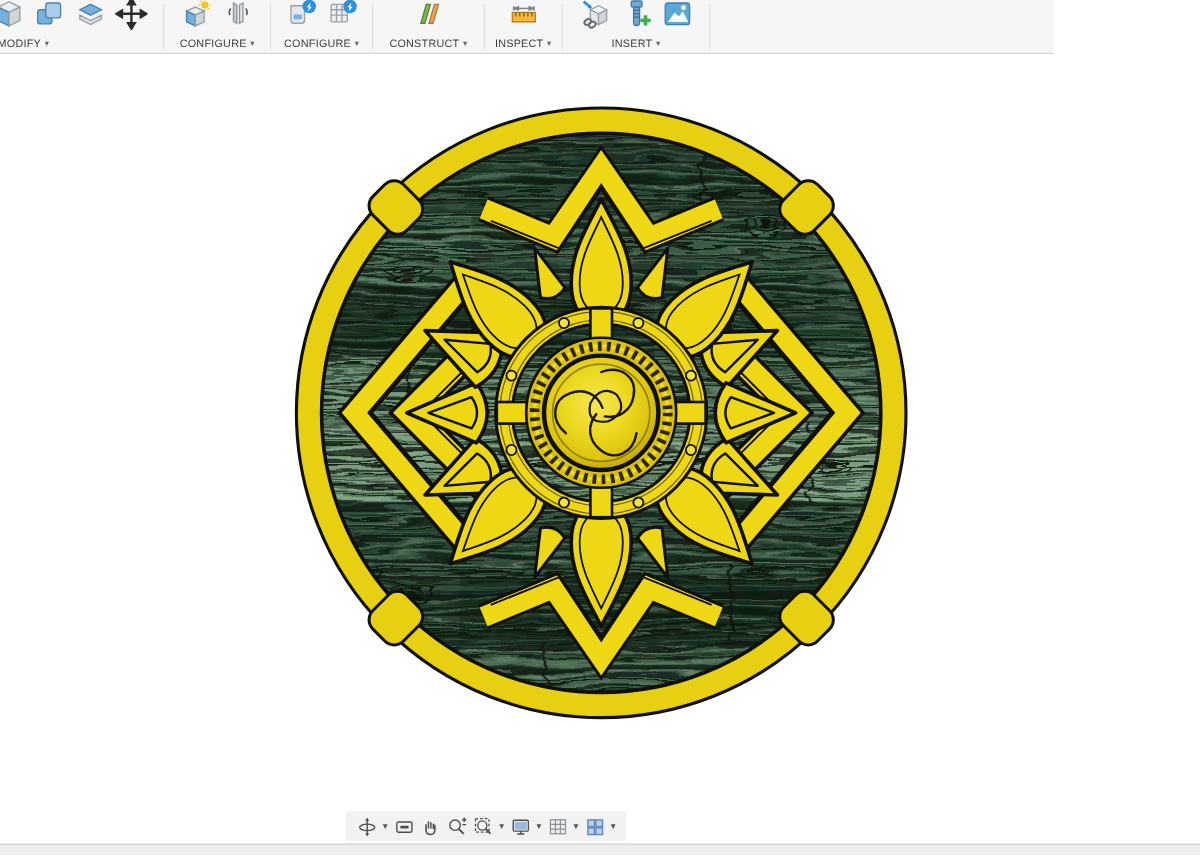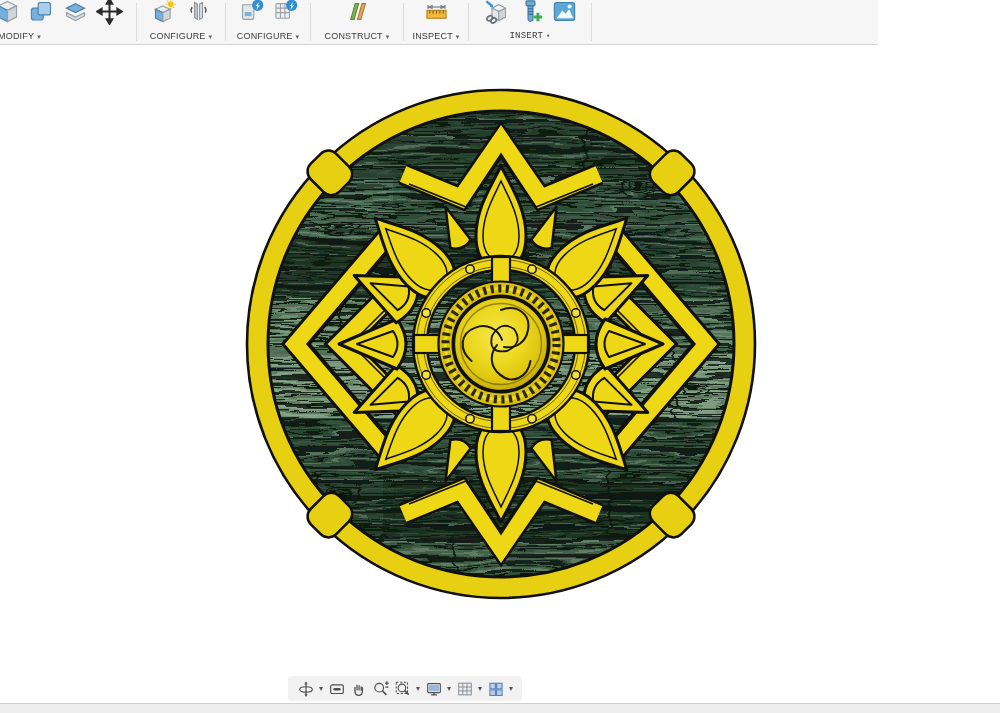--- a/index.html
+++ b/index.html
@@ -27,21 +27,21 @@
   }
   .tcaret{font-size:7px;color:#666;line-height:1;}
   .tsep{width:1px;background:#dedede;margin:3px 0;}
   .g-modify{width:136px;align-items:flex-start;}
   .g-modify .ticons{margin-left:-8px;}
   .g-modify .tlabel{margin-left:-4px;}
   .g-assemble{width:88px;}
   .g-configure{width:84px;}
   .g-construct{width:92px;}
   .g-inspect{width:64px;text-align:center;}
-  .g-insert{width:122px;font-family:Liberation Mono, monospace;}
+  .g-insert{width:122px;}
   .g-select{width:66px;}
   .tbtn{border:none;background:transparent;padding:0;margin:0;display:block;}
   
   .canvas{position:absolute;left:0;top:45px;width:1000px;height:658px;background:#ffffff;}
   .shield{position:absolute;left:245px;top:43px;} 
   
   .navbar{
     position:absolute;left:288px;top:631px; 
     height:25px;display:flex;align-items:center;gap:1px;
     background:#f2f2f2;border-radius:3px;padding:0 7px;

